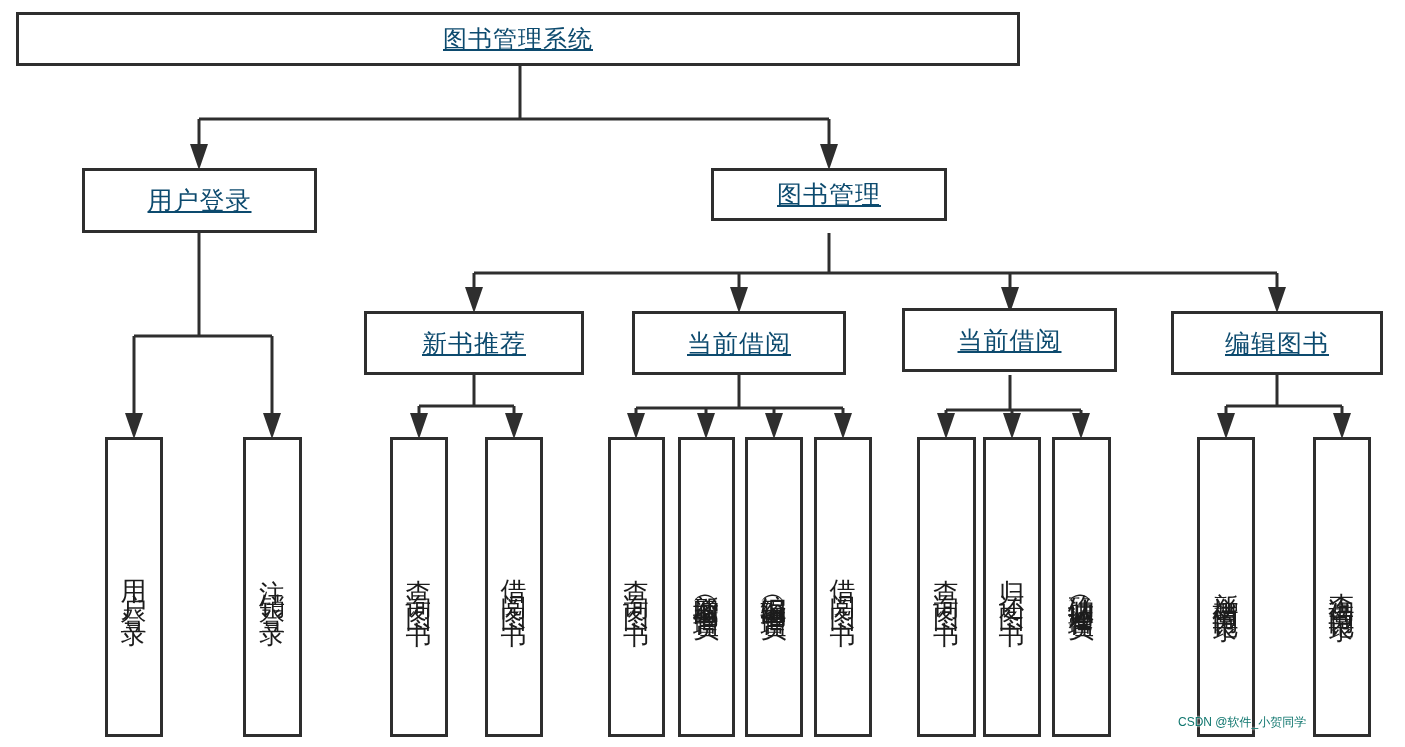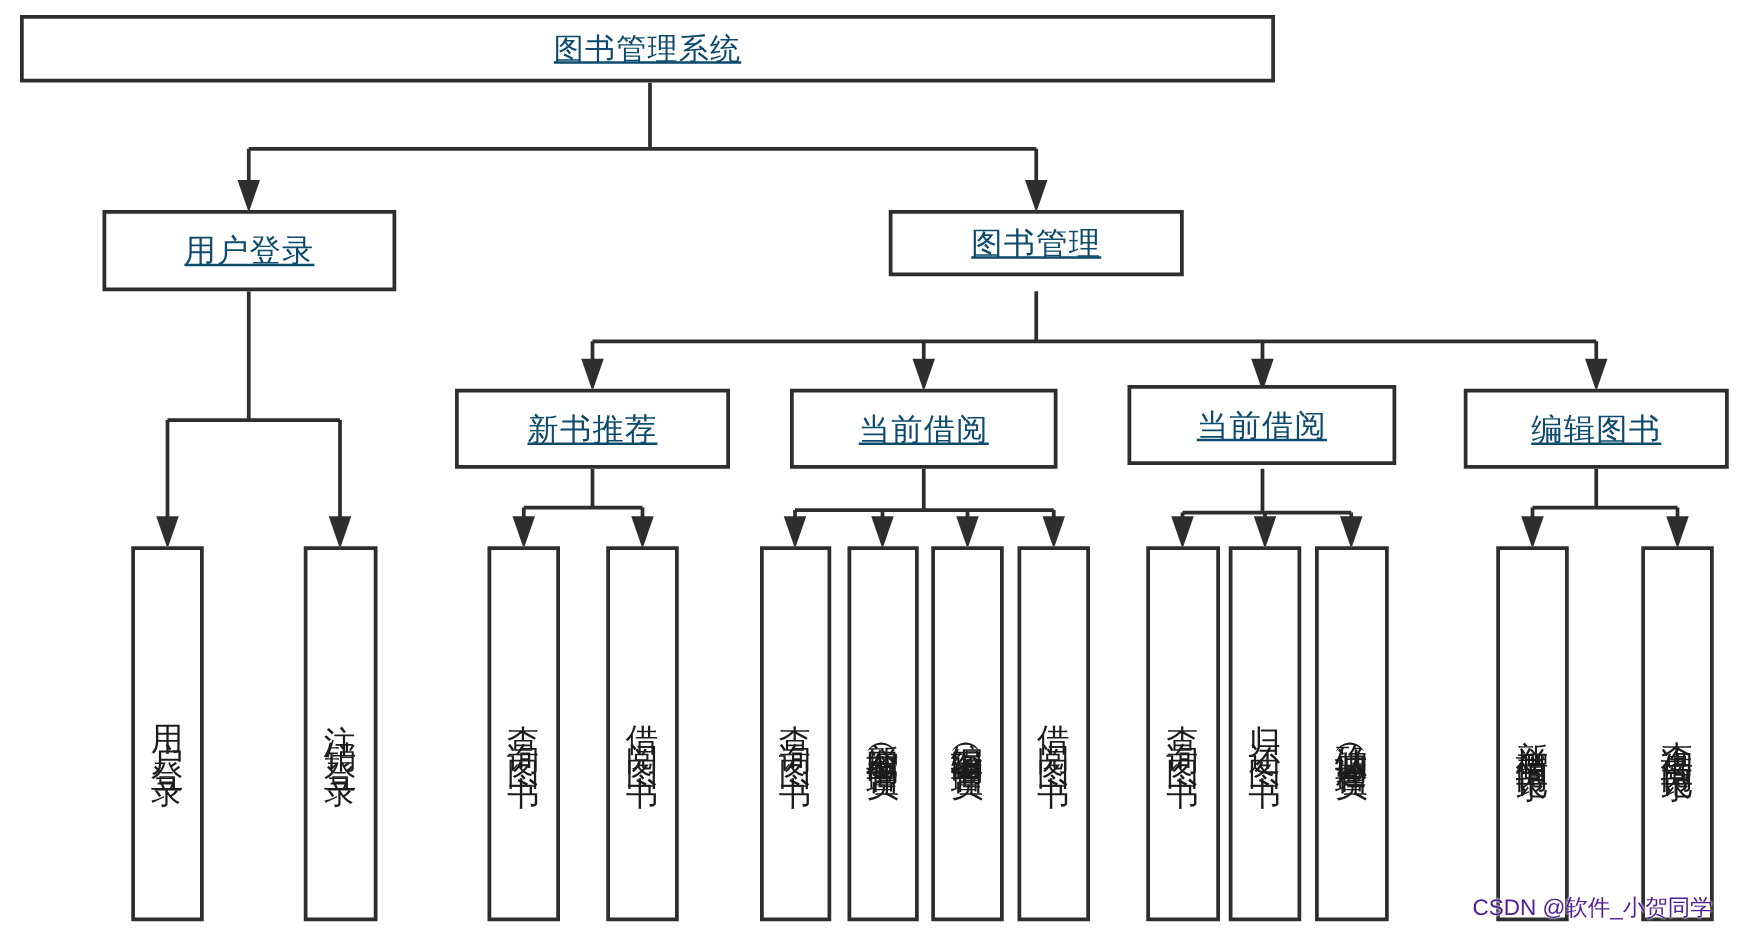--- a/index.html
+++ b/index.html
@@ -36,22 +36,22 @@
     font-size: 26px;
     line-height: 1;
     color: #1c1c1c;
   }
   .sp-wide  { letter-spacing: 14px; }
   .sp-med   { letter-spacing: 5px; }
   .sp-tight { letter-spacing: 3px; }
   .watermark {
     position: absolute;
     left: 1178px; top: 714px;
-    font-size: 18px;
-    color: #4c1d95;
+    font-size: 12px;
+    color: #0f766e;
     z-index: 5;
     white-space: nowrap;
     text-shadow: 0 0 2px #ffffff, 0 0 2px #ffffff;
   }
 </style>
 </head>
 <body>
 
 <div id="canvas">
 

